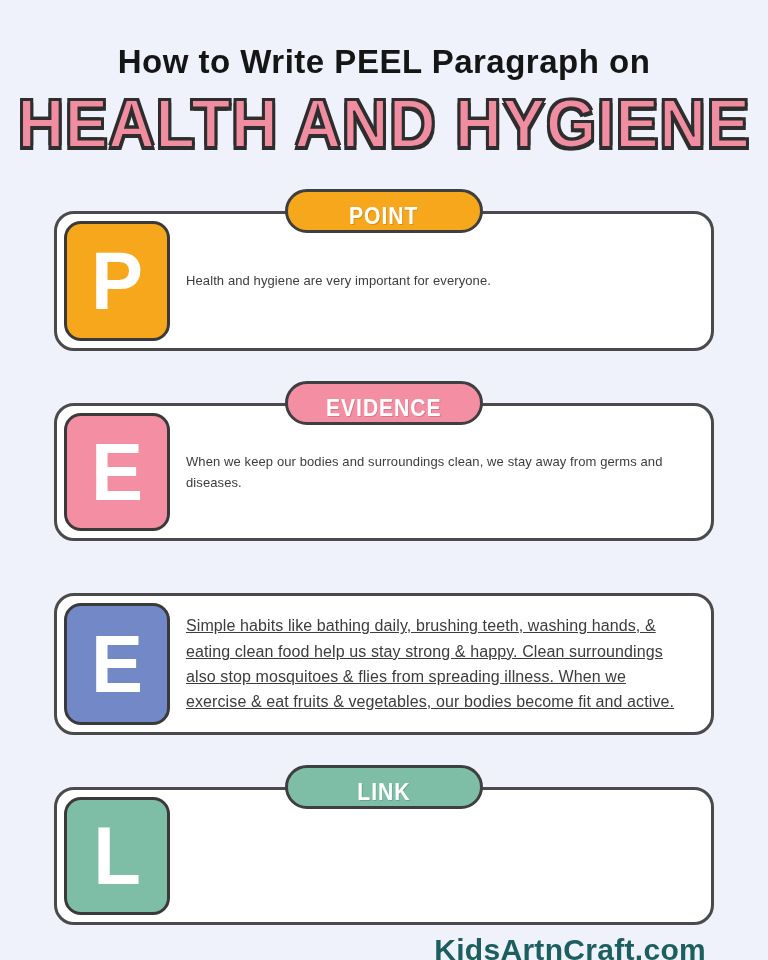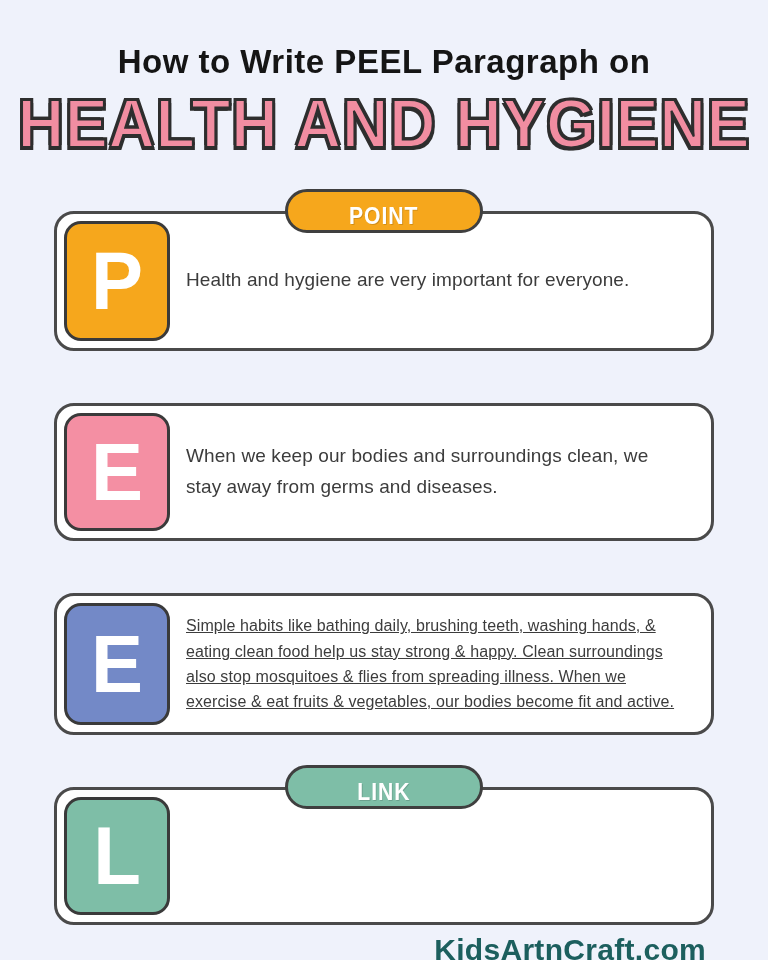--- a/index.html
+++ b/index.html
@@ -107,21 +107,21 @@
     transform: scaleY(1.05);
   }
   .text-wrap {
     display: flex;
     align-items: center;
     padding: 6px 16px 6px 0;
   }
   .body-text {
     margin: 0;
     color: #3C3C3C;
-    font-size: 19px;
+    font-size: 13px;
     line-height: 1.62;
     letter-spacing: 0.1px;
   }
   .card-point    { min-height: 140px; }
   .card-evidence { min-height: 130px; }
   .card-explanation { min-height: 142px; }
   .card-explanation .body-text { font-size: 16px; line-height: 1.58; text-decoration: underline; }
   .card-link     { min-height: 132px; }
 
   
@@ -159,20 +159,23 @@
         <div class="badge">
           <span>P</span>
         </div>
         <div class="text-wrap">
           <p class="body-text">Health and hygiene are very important for everyone.</p>
         </div>
       </div>
     </section>
 
     <section class="peel-section" style="--accent: #F48FA3;">
+      <div class="pill">
+        <span>EVIDENCE</span>
+      </div>
       <div class="card card-evidence">
         <div class="badge">
           <span>E</span>
         </div>
         <div class="text-wrap">
           <p class="body-text">When we keep our bodies and surroundings clean, we stay away from germs and diseases.</p>
         </div>
       </div>
     </section>
 

